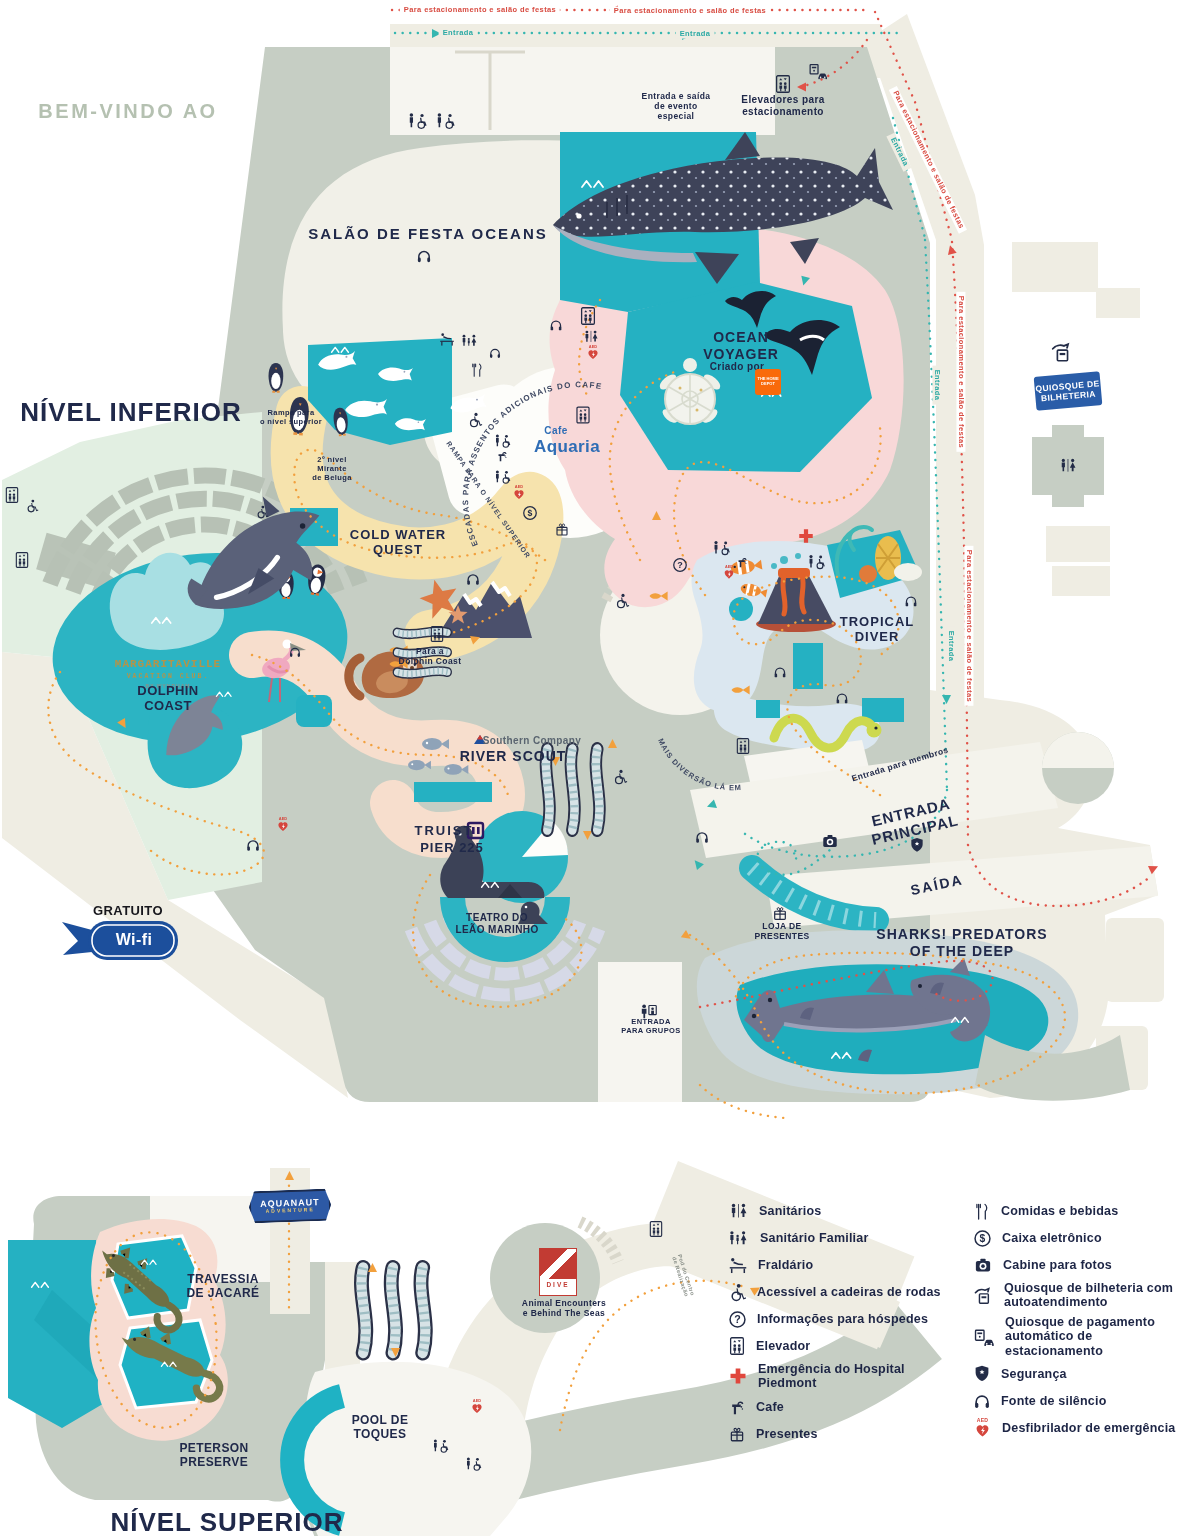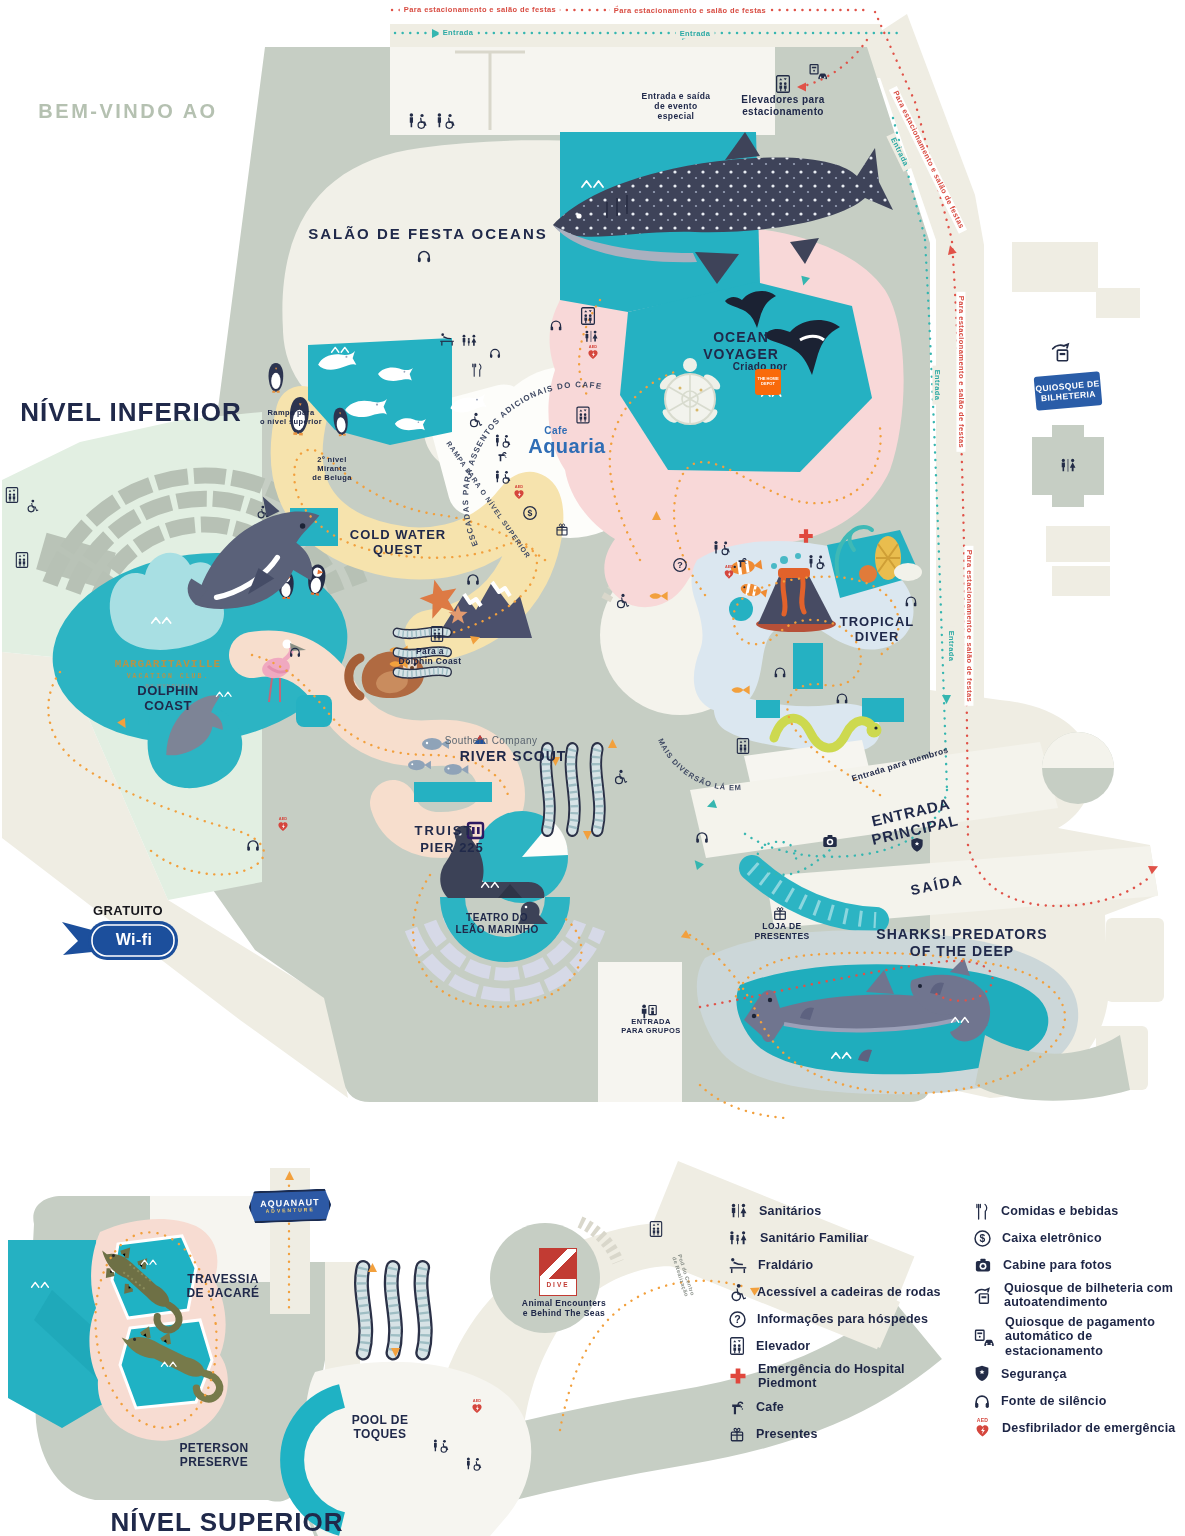--- a/index.html
+++ b/index.html
@@ -4,21 +4,21 @@
 <style>
   html,body{margin:0;padding:0;background:#fff;}
   .stage{position:relative;width:1185px;height:1536px;background:#ffffff;overflow:hidden;
          font-family:"Liberation Sans",sans-serif;}
   svg.base{position:absolute;left:0;top:0;}
   .L{position:absolute;transform:translate(-50%,-50%);color:#20294a;font-weight:bold;
      text-align:center;line-height:1.18;white-space:pre-line;letter-spacing:.4px;}
   .s5{font-size:5px}.s55{font-size:5.5px}.s65{font-size:6.5px}
   .s7{font-size:7px}.s75{font-size:7.5px}.s8{font-size:10px}.s85{font-size:8.5px}
   .s9{font-size:9px}.s10{font-size:10px}.s11{font-size:11px}.s12{font-size:12px}
-  .s13{font-size:13px}.s14{font-size:14px}.s15{font-size:15px}.s17{font-size:20px}
+  .s13{font-size:13px}.s14{font-size:14px}.s15{font-size:15px}.s17{font-size:17px}
   .s20{font-size:16px}.s23{font-size:20px}.s26{font-size:26px}
   .red{color:#d84b41}.teal{color:#2aa9a4}.blue{color:#2f6db5}.wh{color:#fff}
   .ink{color:#17171d}.gray{color:#8a9089}.sage{color:#b5c1b1;letter-spacing:2.5px}
   .gold{color:#b3944a;font-family:Liberation Mono, monospace}
   .ls1{letter-spacing:1px}.ls2{letter-spacing:2px}
   .bgw{background:#fff;padding:0 4px}.bgb{background:#efede3;padding:0 4px}
   .ic{position:absolute;transform:translate(-50%,-50%);}
   .legend{position:absolute;width:460px;}
   .lcol{position:absolute;top:0;}
   .lrow{display:flex;align-items:center;gap:10px;margin-bottom:5px;min-height:22px;
@@ -623,39 +623,39 @@
 <div class="L s75 teal bgb" style="left:899px;top:152px;transform:translate(-50%,-50%) rotate(64deg)">Entrada</div>
 <div class="L s75 red bgw" style="left:928px;top:160px;transform:translate(-50%,-50%) rotate(64deg)">Para estacionamento e salão de festas</div>
 <div class="L s75 teal bgb" style="left:937px;top:385px;transform:translate(-50%,-50%) rotate(90deg)">Entrada</div>
 <div class="L s75 red bgw" style="left:961px;top:372px;transform:translate(-50%,-50%) rotate(90deg)">Para estacionamento e salão de festas</div>
 <div class="L s75 teal bgb" style="left:951px;top:646px;transform:translate(-50%,-50%) rotate(90deg)">Entrada</div>
 <div class="L s75 red bgw" style="left:969px;top:626px;transform:translate(-50%,-50%) rotate(90deg)">Para estacionamento e salão de festas</div>
 
 <div class="L s15 ls2" style="left:428px;top:234px">SALÃO DE FESTA OCEANS</div>
 <div class="L s14 ls1" style="left:741px;top:346px">OCEAN
 VOYAGER</div>
-<div class="L s8" style="left:760px;top:367px">Criado por</div>
+<div class="L s8" style="left:737px;top:367px">Criado por</div>
 <div class="L s10 blue" style="left:556px;top:431px">Cafe</div>
 <div class="L s17 blue" style="left:567px;top:447px">Aquaria</div>
 <div class="L s75" style="left:291px;top:418px">Rampa para
 o nível superior</div>
 <div class="L s75" style="left:332px;top:469px">2º nível
 Mirante
 de Beluga</div>
 <div class="L s7 ls1" style="left:488px;top:500px;transform:translate(-50%,-50%) rotate(55deg);color:#3f4963">RAMPA PARA O NÍVEL SUPERIOR</div>
 <div class="L s13 ls1" style="left:398px;top:542px">COLD WATER
 QUEST</div>
 <div class="L s85" style="left:430px;top:656px">Para a
 Dolphin Coast</div>
 <div class="L s11 gold ls1" style="left:168px;top:664px">MARGARITAVILLE</div>
 <div class="L s65 gold ls2" style="left:168px;top:677px">VACATION CLUB.</div>
 <div class="L s5 gray ls1" style="left:168px;top:687px">BY WYNDHAM</div>
 <div class="L s13" style="left:168px;top:698px">DOLPHIN
 COAST</div>
-<div class="L s8" style="left:491px;top:741px;color:#5a6570;font-weight:normal">Southern Company</div>
+<div class="L s8" style="left:532px;top:741px;color:#5a6570;font-weight:bold">Southern Company</div>
 <div class="L s14 ls1" style="left:513px;top:756px">RIVER SCOUT</div>
 <div class="L s13 ls2" style="left:444px;top:831px">TRUIST</div>
 <div class="L s13 ls1" style="left:452px;top:848px">PIER 225</div>
 <div class="L s10" style="left:497px;top:924px">TEATRO DO
 LEÃO MARINHO</div>
 <div class="L s13 ls1" style="left:877px;top:629px">TROPICAL
 DIVER</div>
 <div class="L s85" style="left:900px;top:764px;transform:translate(-50%,-50%) rotate(-17deg)">Entrada para membros</div>
 <div class="L s15 ls1" style="left:913px;top:821px;transform:translate(-50%,-50%) rotate(-13deg)">ENTRADA
 PRINCIPAL</div>

